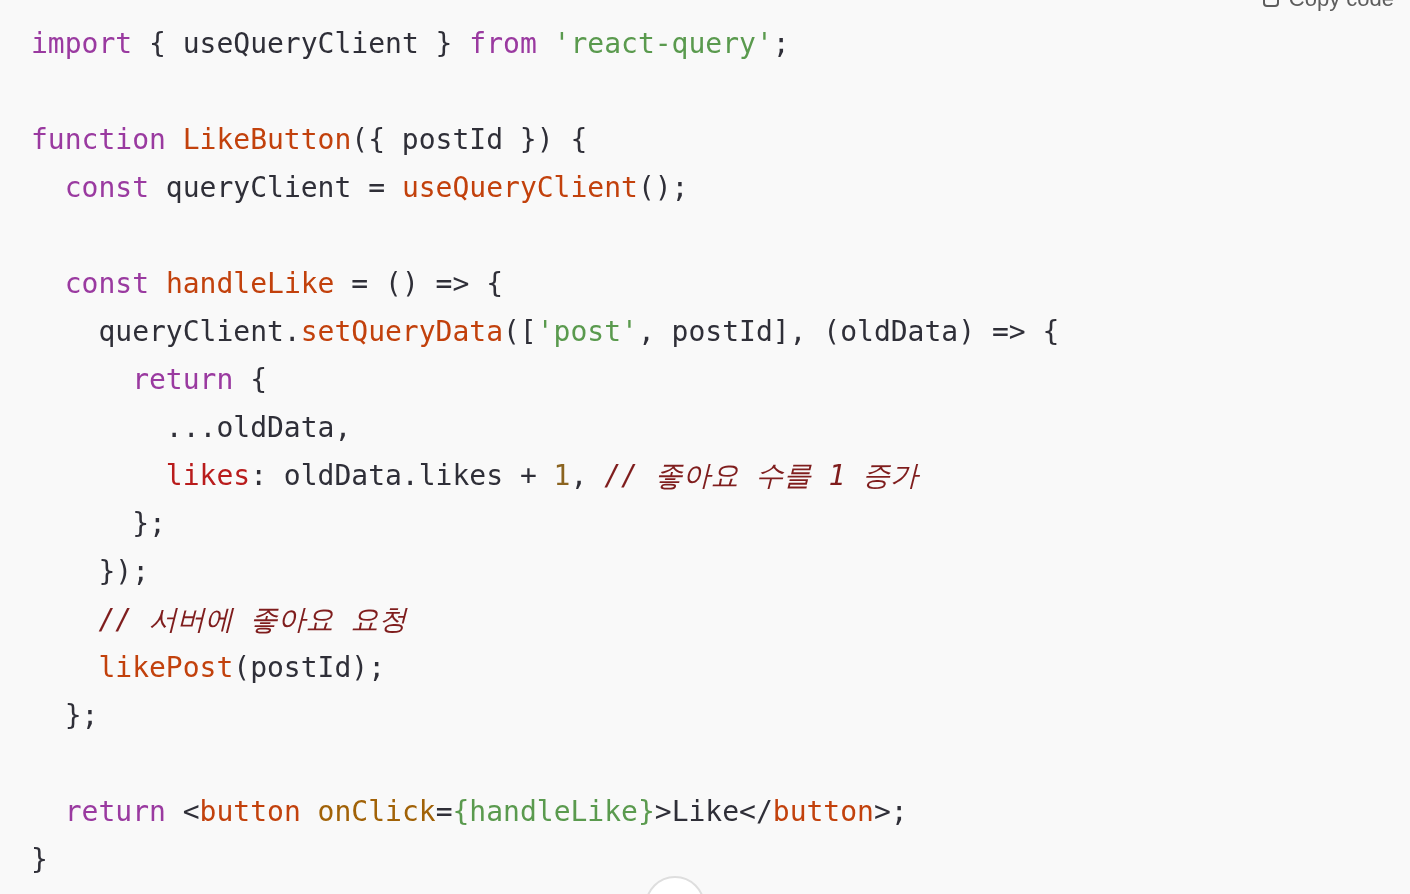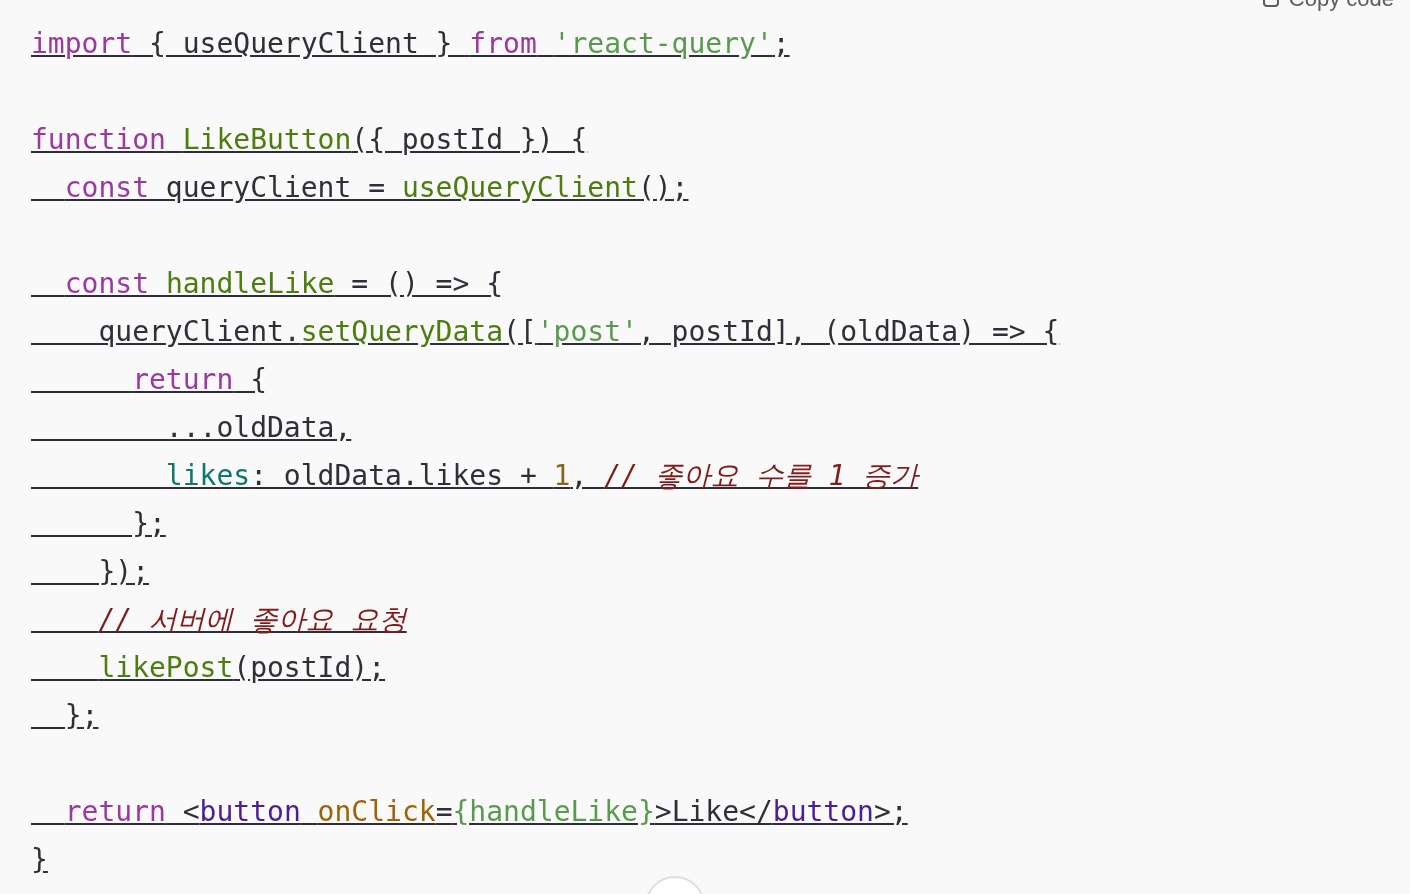--- a/index.html
+++ b/index.html
@@ -18,28 +18,28 @@
   .copy-icon {
     width:16px; height:16px; border:2.5px solid #5d5d5d; border-radius:4px;
     box-sizing:border-box; display:inline-block;
   }
   pre.code {
     margin:0; position:absolute; left:31px; top:20px;
     font-family: "DejaVu Sans Mono", "Liberation Mono", monospace;
     font-size:28px; line-height:48px; color:#2f2f38;
     white-space:pre;
   }
-  .line { display:block; height:48px;text-decoration:underline; }
+  .line { display:block; height:48px; }
   .kw { color:#9a3aa0; }
-  .fn { color:#4d7c0f; }
+  .fn { color:#c2410c; }
   .str { color:#5a9a4e; }
   .cm { color:#7f1d1d; font-style:italic; }
-  .prop { color:#0f766e; }
+  .prop { color:#b91c1c; }
   .num { color:#8b6420; }
-  .tag { color:#4c1d95;margin-top:29px; }
+  .tag { color:#c2410c;margin-top:29px; }
   .attr { color:#a16207; }
   .scroll-btn {
     position:absolute; left:645px; top:876px;
     width:60px; height:60px; border-radius:50%;
     background:#ffffff; border:2px solid #dedede; box-sizing:border-box;
     cursor:pointer;
   }
 </style>
 </head>
 <body>

